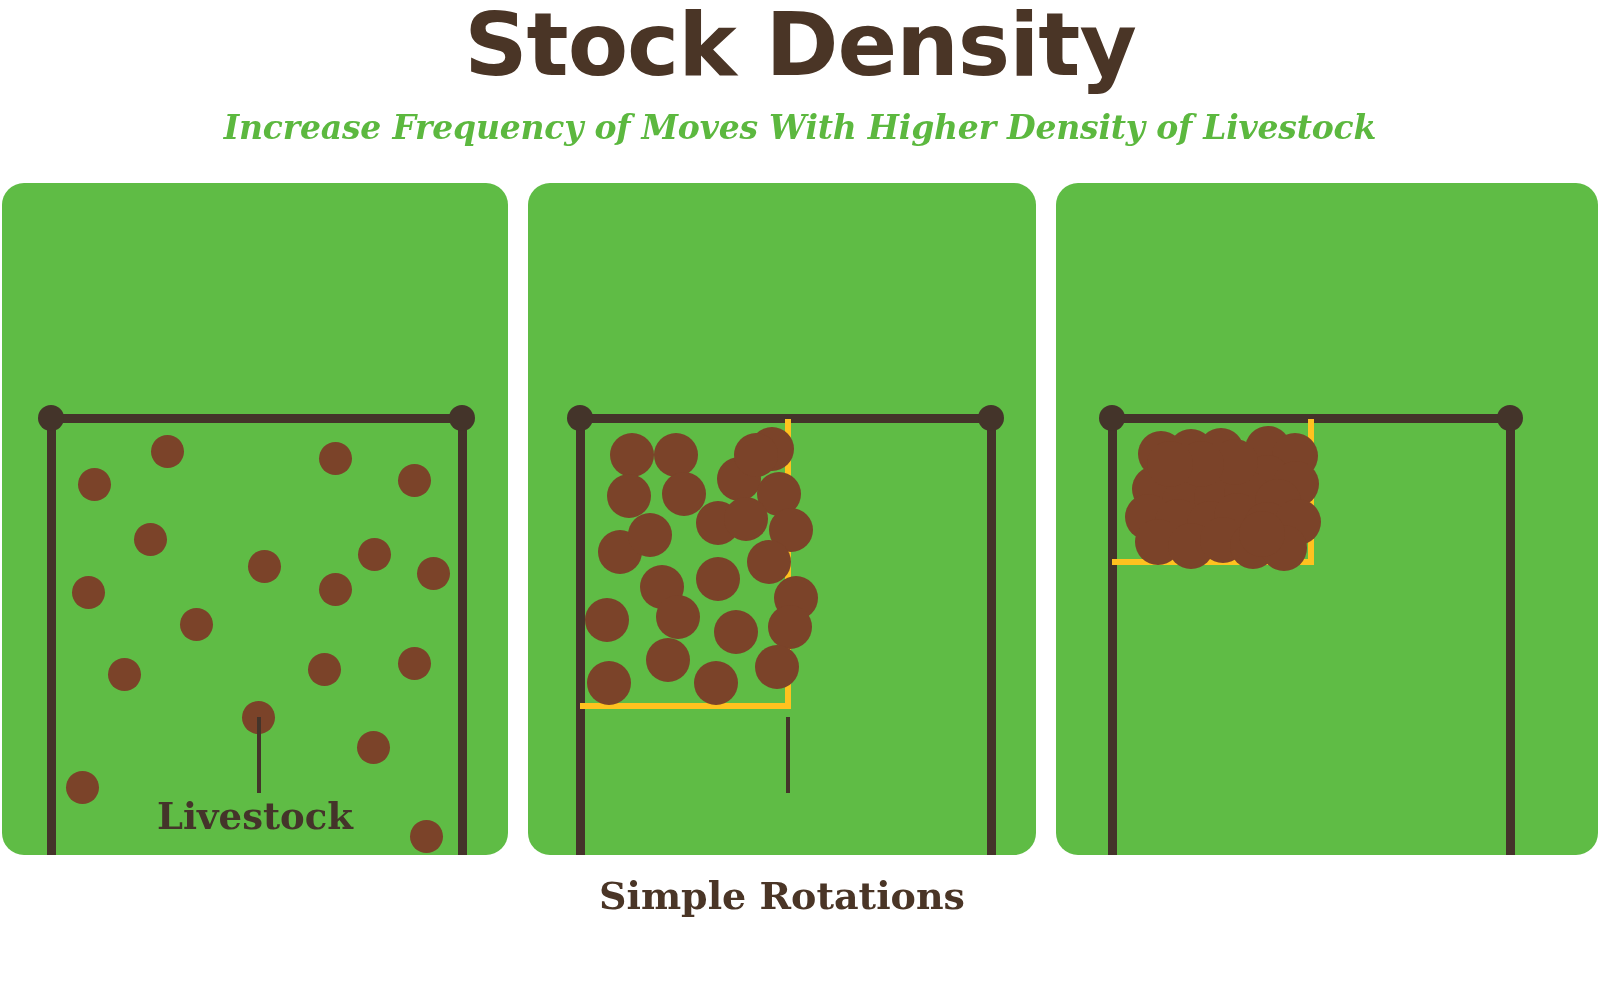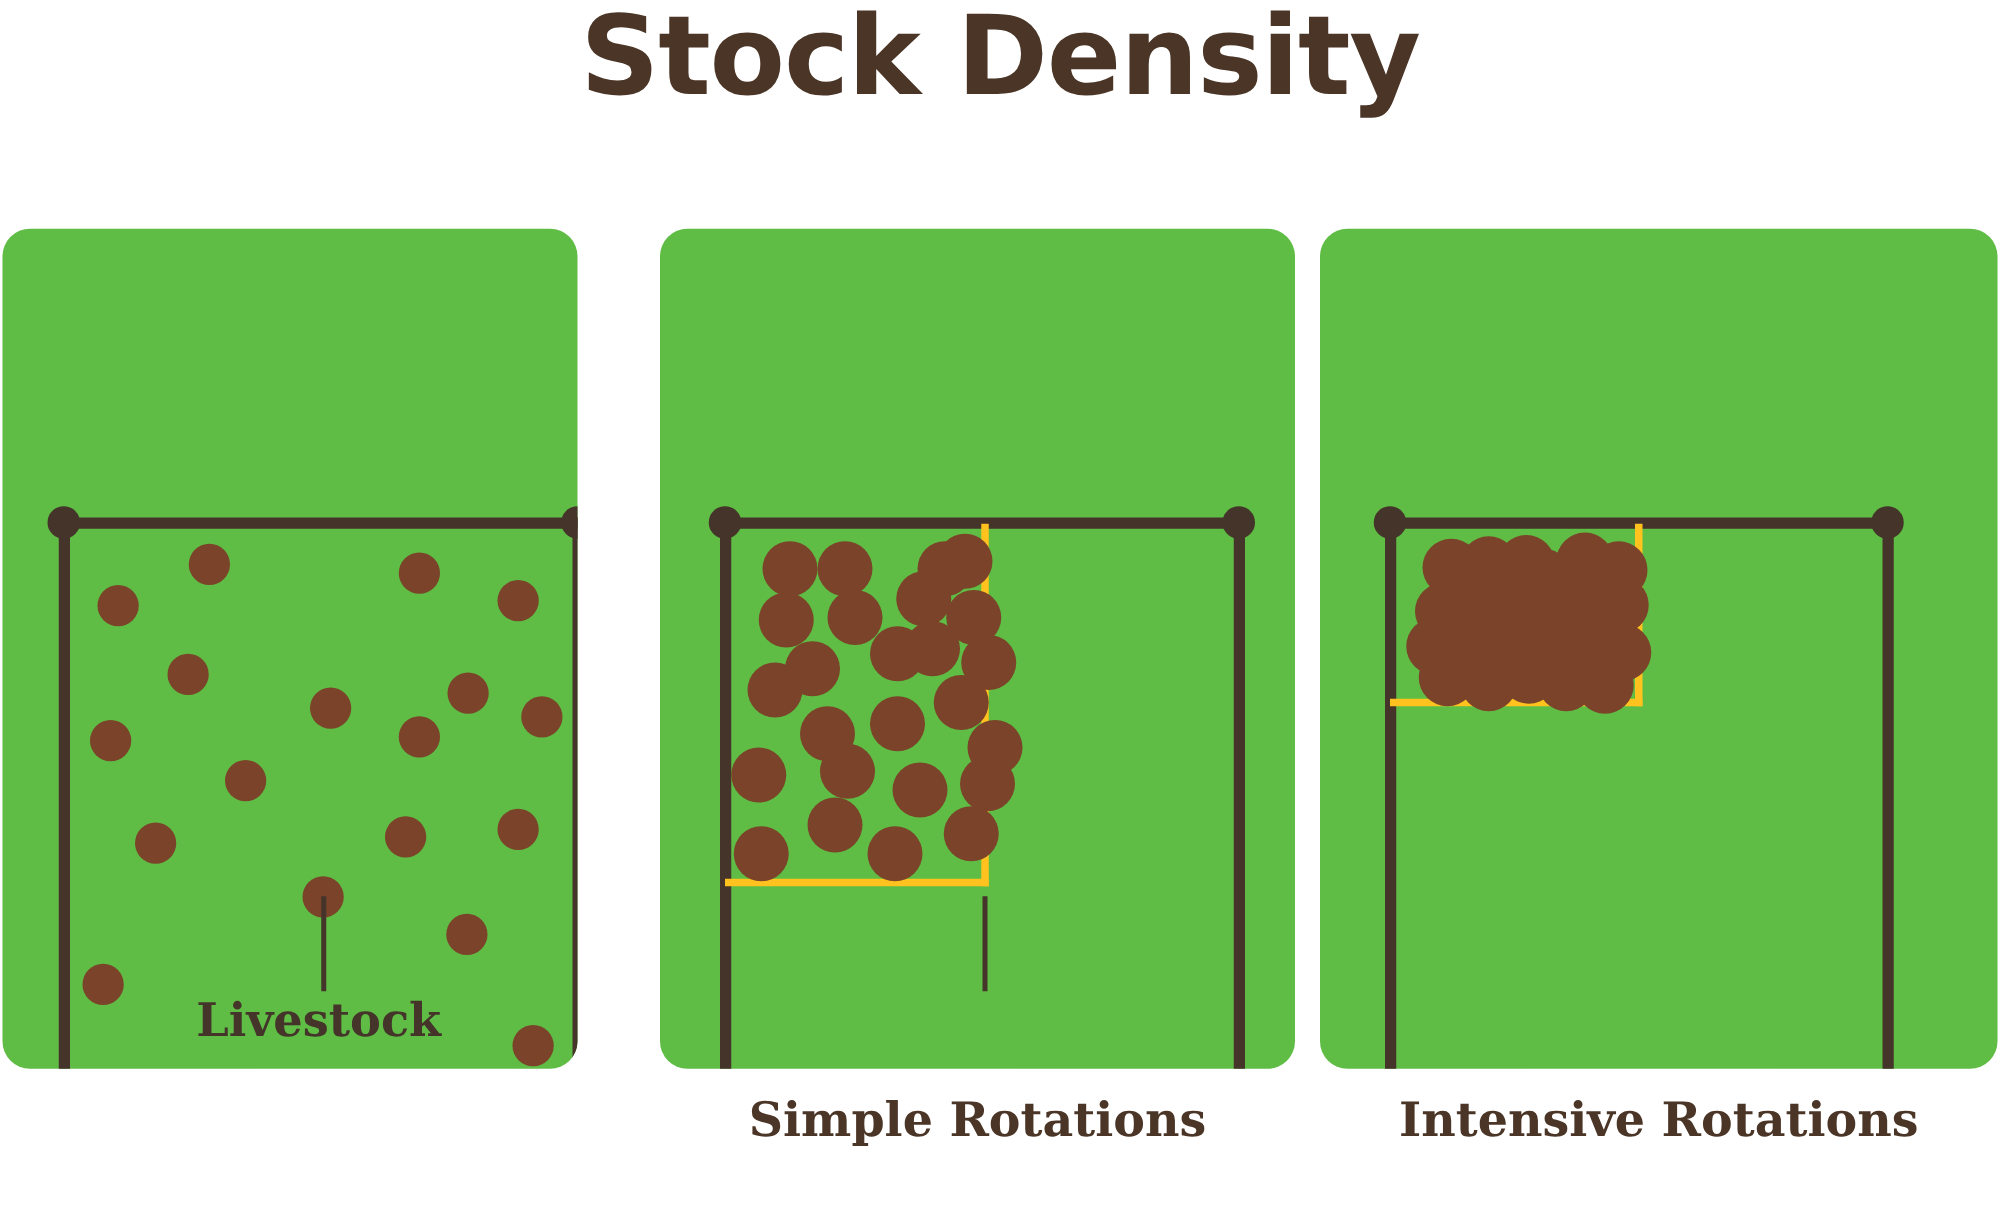--- a/index.html
+++ b/index.html
@@ -35,21 +35,21 @@
 
   
   .panel {
     position: absolute;
     top: 183px;
     height: 672px;
     background: #5fbc45;
     border-radius: 22px;
     overflow: hidden;
   }
-  #panel-0 { left: 2px;    width: 460px; }
+  #panel-0 { left: 2px;    width: 506px; }
   #panel-1 { left: 528px;  width: 508px; }
   #panel-2 { left: 1056px; width: 542px; }
 
   .field { position: absolute; inset: 0; }
 
   
   .fence-line { position: absolute; background: #44342a; }
   .fence-post {
     position: absolute;
     width: 26px; height: 26px;
@@ -96,20 +96,21 @@
   #caption-0 { left: 2px;    top: 873px; width: 506px; }
   #caption-1 { left: 528px;  top: 873px; width: 508px; }
   #caption-2 { left: 1056px; top: 873px; width: 542px; }
 </style>
 </head>
 <body>
 
 <div id="root">
 
   <div class="main-title">Stock Density</div>
+  <div class="sub-title">Increase Frequency of Moves With Higher Density of Livestock</div>
 
   <div class="panel" id="panel-0">
     <div class="field">
 
       <div class="fence-line" style="left:45px;  top:231px; width:420px; height:9px;"></div>
 
       <div class="fence-line" style="left:45px;  top:231px; width:9px;   height:579px;"></div>
       <div class="fence-line" style="left:456px; top:231px; width:9px;   height:579px;"></div>
 
       <div class="fence-post" style="left:36px;  top:222px;"></div>
@@ -227,15 +228,14 @@
       <div class="dot" style="left:205px; top:342px; width:46px; height:46px;"></div>
       <div class="dot" style="left:156px; top:256px; width:46px; height:46px;"></div>
       <div class="dot" style="left:183px; top:328px; width:46px; height:46px;"></div>
       <div class="dot" style="left:122px; top:258px; width:46px; height:46px;"></div>
       <div class="dot" style="left:91px;  top:258px; width:46px; height:46px;"></div>
 
     </div>
   </div>
 
   <div class="panel-caption" id="caption-1">Simple Rotations</div>
-  <div class="panel-caption" id="caption-2">Intensive Rotations</div>
 
 </div>
 
 </body></html>

